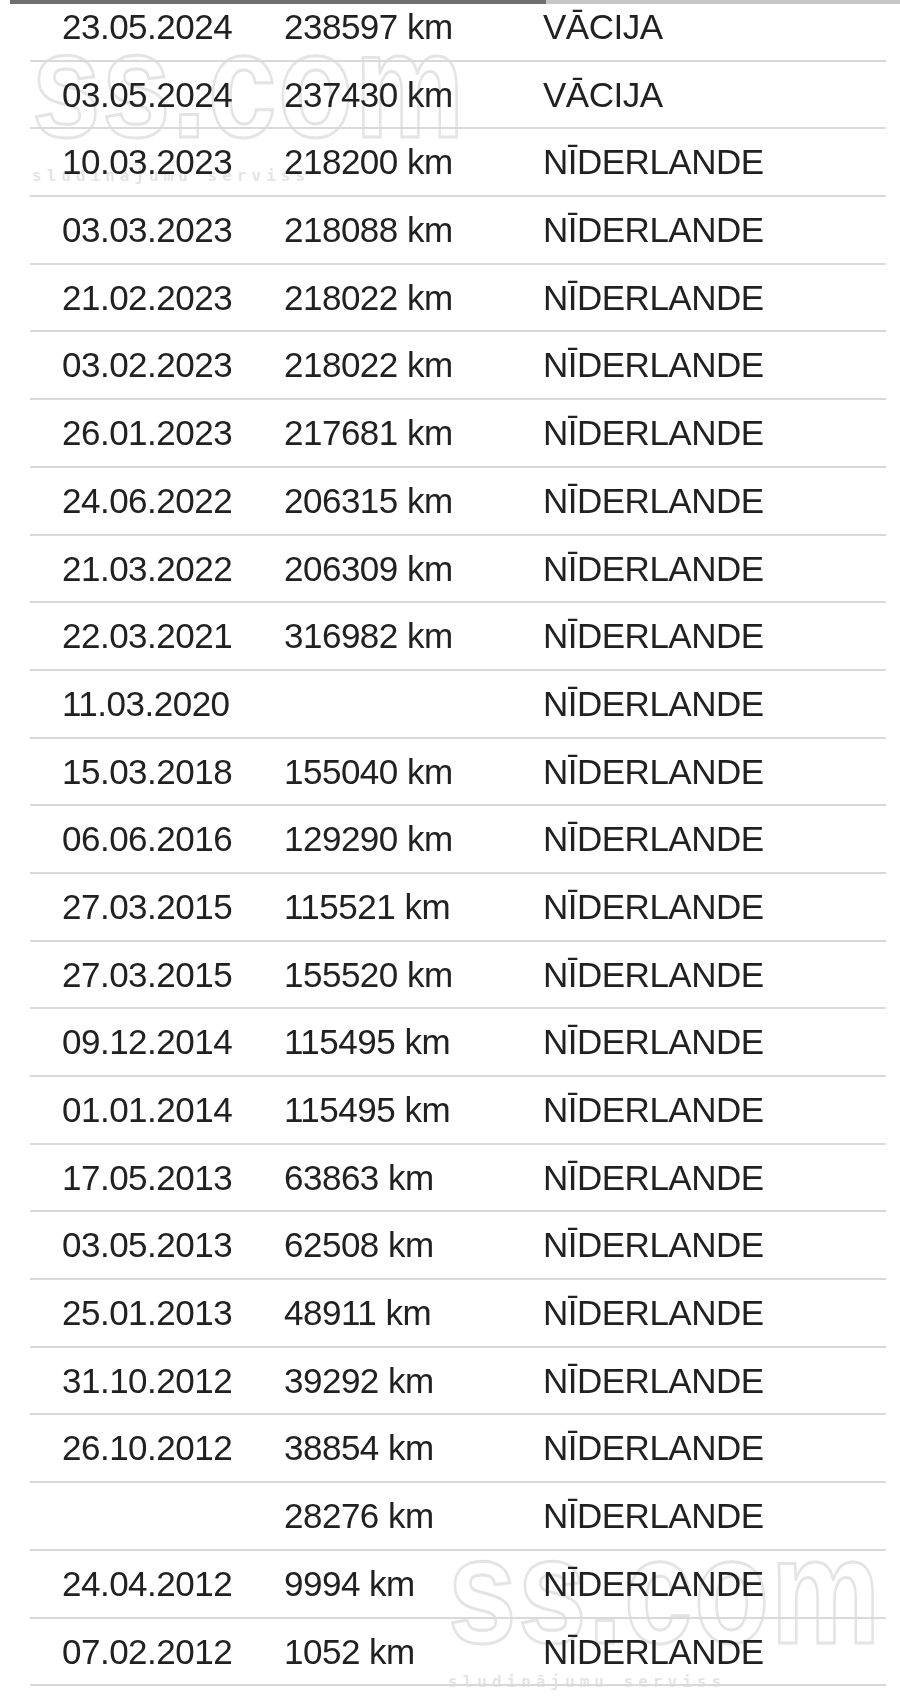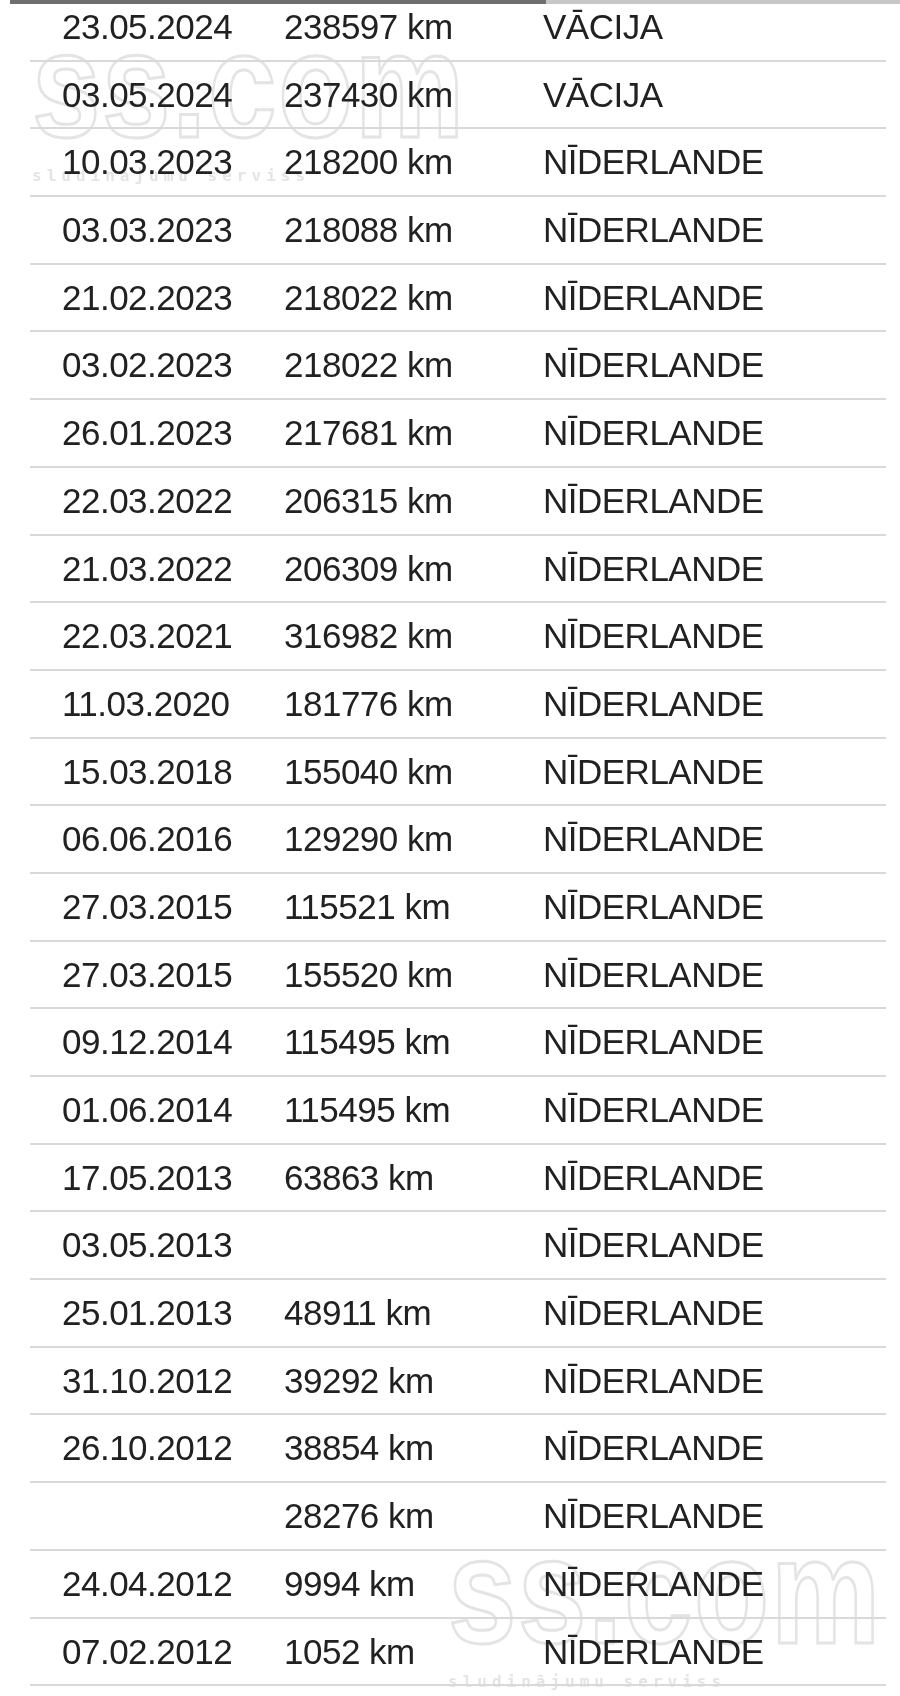--- a/index.html
+++ b/index.html
@@ -125,40 +125,39 @@
       <span class="cell c-country">NĪDERLANDE</span>
     </div>
 
     <div class="row">
       <span class="cell c-date">26.01.2023</span>
       <span class="cell c-km">217681 km</span>
       <span class="cell c-country">NĪDERLANDE</span>
     </div>
 
     <div class="row">
-      <span class="cell c-date">22.03.2022</span>
+      <span class="cell c-date">24.06.2022</span>
       <span class="cell c-km">206315 km</span>
       <span class="cell c-country">NĪDERLANDE</span>
     </div>
 
     <div class="row">
       <span class="cell c-date">21.03.2022</span>
       <span class="cell c-km">206309 km</span>
       <span class="cell c-country">NĪDERLANDE</span>
     </div>
 
     <div class="row">
       <span class="cell c-date">22.03.2021</span>
       <span class="cell c-km">316982 km</span>
       <span class="cell c-country">NĪDERLANDE</span>
     </div>
 
     <div class="row">
       <span class="cell c-date">11.03.2020</span>
-      <span class="cell c-km">181776 km</span>
       <span class="cell c-country">NĪDERLANDE</span>
     </div>
 
     <div class="row">
       <span class="cell c-date">15.03.2018</span>
       <span class="cell c-km">155040 km</span>
       <span class="cell c-country">NĪDERLANDE</span>
     </div>
 
     <div class="row">
@@ -179,33 +178,34 @@
       <span class="cell c-country">NĪDERLANDE</span>
     </div>
 
     <div class="row">
       <span class="cell c-date">09.12.2014</span>
       <span class="cell c-km">115495 km</span>
       <span class="cell c-country">NĪDERLANDE</span>
     </div>
 
     <div class="row">
-      <span class="cell c-date">01.06.2014</span>
+      <span class="cell c-date">01.01.2014</span>
       <span class="cell c-km">115495 km</span>
       <span class="cell c-country">NĪDERLANDE</span>
     </div>
 
     <div class="row">
       <span class="cell c-date">17.05.2013</span>
       <span class="cell c-km">63863 km</span>
       <span class="cell c-country">NĪDERLANDE</span>
     </div>
 
     <div class="row">
       <span class="cell c-date">03.05.2013</span>
+      <span class="cell c-km">62508 km</span>
       <span class="cell c-country">NĪDERLANDE</span>
     </div>
 
     <div class="row">
       <span class="cell c-date">25.01.2013</span>
       <span class="cell c-km">48911 km</span>
       <span class="cell c-country">NĪDERLANDE</span>
     </div>
 
     <div class="row">

